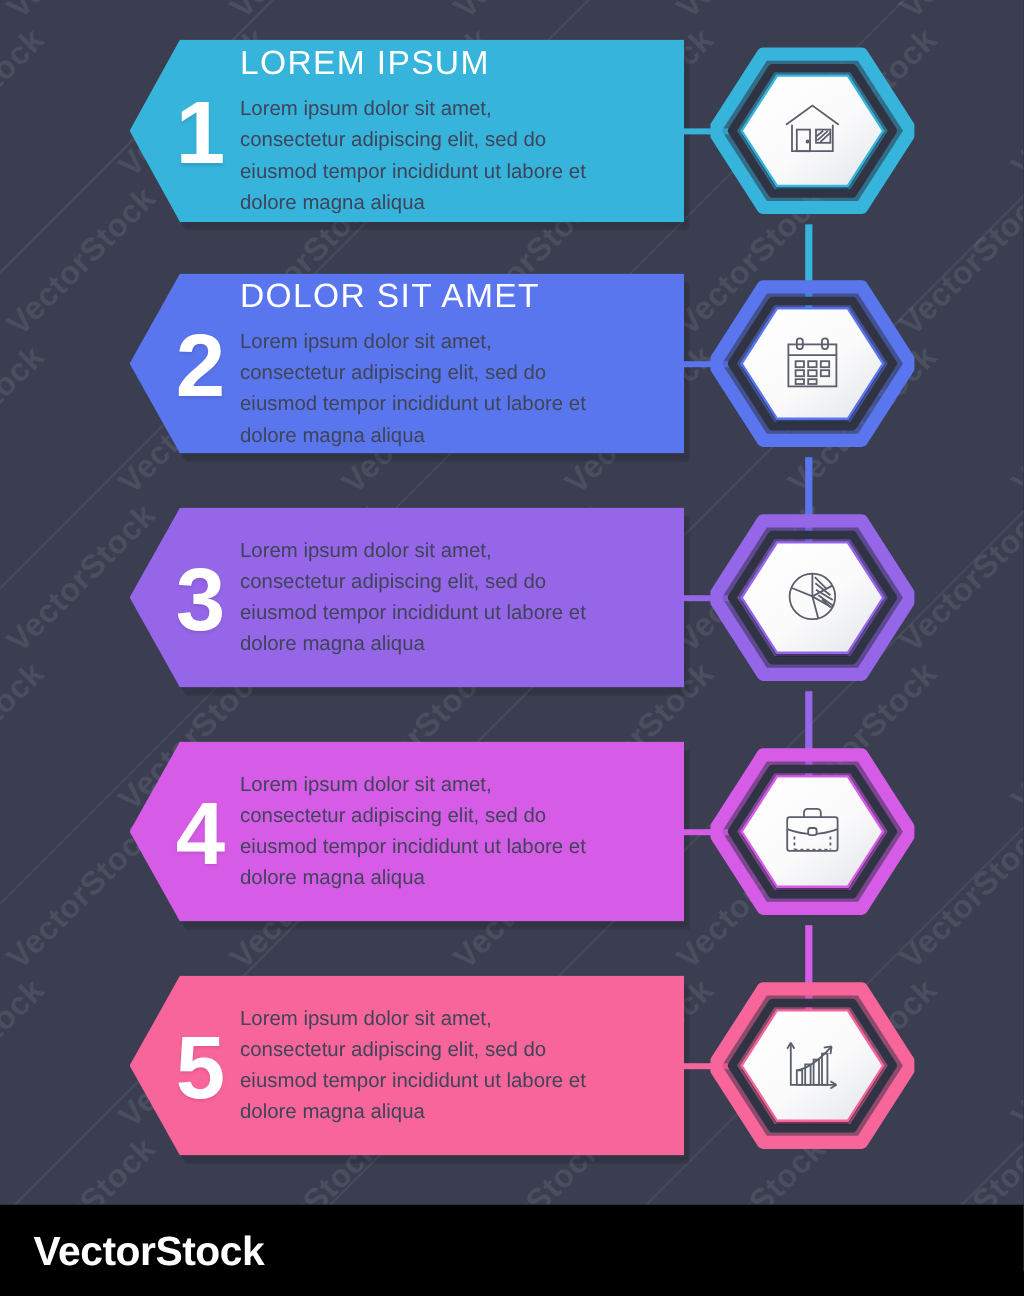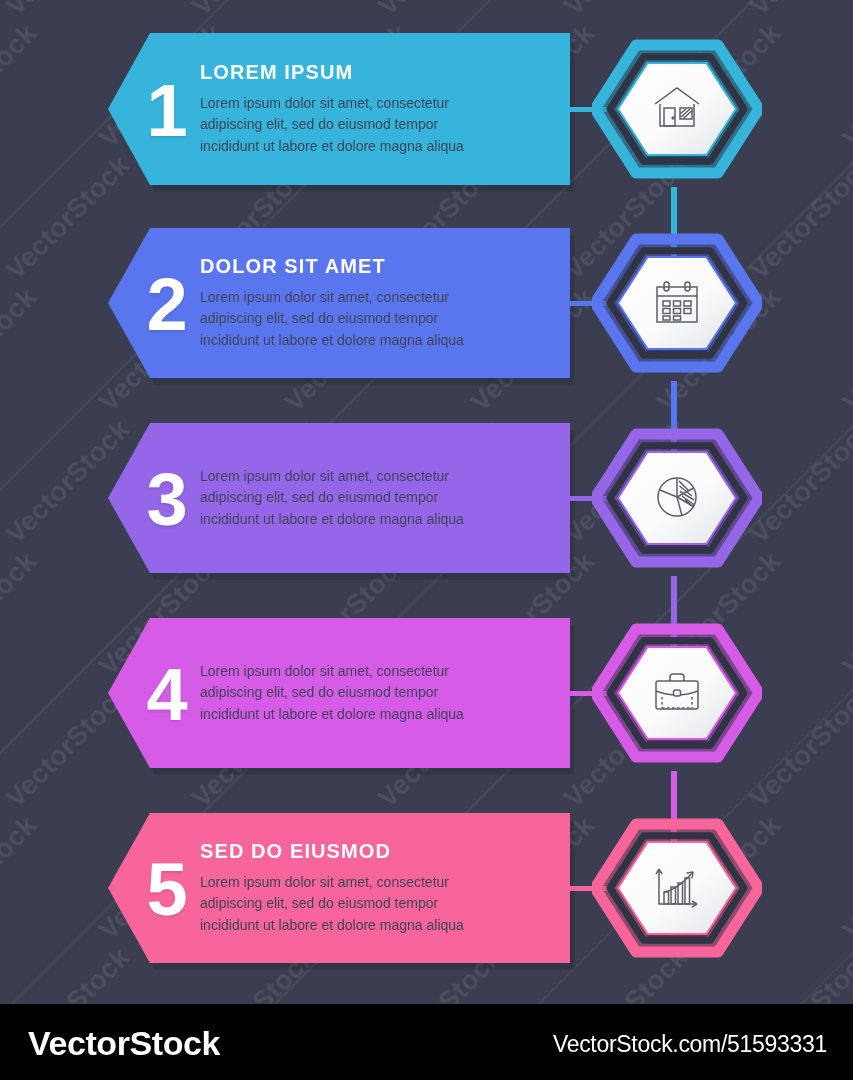--- a/index.html
+++ b/index.html
@@ -51,25 +51,25 @@
     background:rgba(0,0,0,0.16); filter:blur(2px);
   }
   .num {
     width:92px; flex:0 0 92px; text-align:center;
     color:#ffffff; font-size:74px; font-weight:700; line-height:1;
     padding-left:26px; padding-top:4px;
     text-shadow:0 2px 3px rgba(0,0,0,0.10);
   }
   .txt { flex:1 1 auto; padding-right:22px; }
   .title {
-    color:#ffffff; font-size:20px; font-weight:700; letter-spacing:1.1px;
+    color:#ffffff; font-size:28px; font-weight:400; letter-spacing:1.1px;
     margin-bottom:9px;
   }
   .desc {
-    color:#3f4458; font-size:14px; line-height:1.53; max-width:290px;
+    color:#3f4458; font-size:17px; line-height:1.53; max-width:290px;
   }
 
   
   .h-link { position:absolute; top:50%; height:5px; margin-top:-2px; left:568px; width:42px; }
 
   
   .v-link { position:absolute; left:674px; width:6px; margin-left:-3px; }
 
   
   .hexwrap { position:absolute; left:592px; top:50%; width:170px; height:172px; margin-top:-86px; }
@@ -316,21 +316,20 @@
               <path d="M13 44 H43" stroke-dasharray="2.5 2.5"></path>
             </svg>
           </div>
         </div>
       </div>
       <div class="row" style="top: 813px; height: 150px;">
         <div class="banner-shadow"></div>
         <div class="banner" style="background:#f8659a;">
           <div class="num">5</div>
           <div class="txt">
-            <div class="title">SED DO EIUSMOD</div>
             <div class="desc">Lorem ipsum dolor sit amet, consectetur adipiscing elit, sed do eiusmod tempor incididunt ut labore et dolore magna aliqua</div>
           </div>
         </div>
         <div class="h-link" style="background:#f8659a;"></div>
         <div class="hexwrap">
           <div class="hex">
             <svg width="170" height="172" viewBox="0 0 170 172">
               <polygon points="167.00,90.00 126.00,153.91 44.00,153.91 3.00,90.00 44.00,26.09 126.00,26.09" fill="#d4537f" opacity="0.55"></polygon>
               <polygon points="167.00,86.00 126.00,149.91 44.00,149.91 3.00,86.00 44.00,22.09 126.00,22.09" fill="none" stroke="#f8659a" stroke-width="11" stroke-linejoin="round"></polygon>
               <polygon points="152.00,86.00 118.50,138.22 51.50,138.22 18.00,86.00 51.50,33.78 118.50,33.78" fill="none" stroke="#2f3343" stroke-width="7" stroke-linejoin="round"></polygon>
@@ -358,14 +357,13 @@
               <path d="M44 13 l-6.5 1 M44 13 l-1 6.5"></path>
             </svg>
           </div>
         </div>
       </div>
     </div>
 </div>
 
 <div id="footer">
   <div class="brand">VectorStock</div>
-  <div class="url">VectorStock.com/51593331</div>
 </div>
 
 </body></html>

